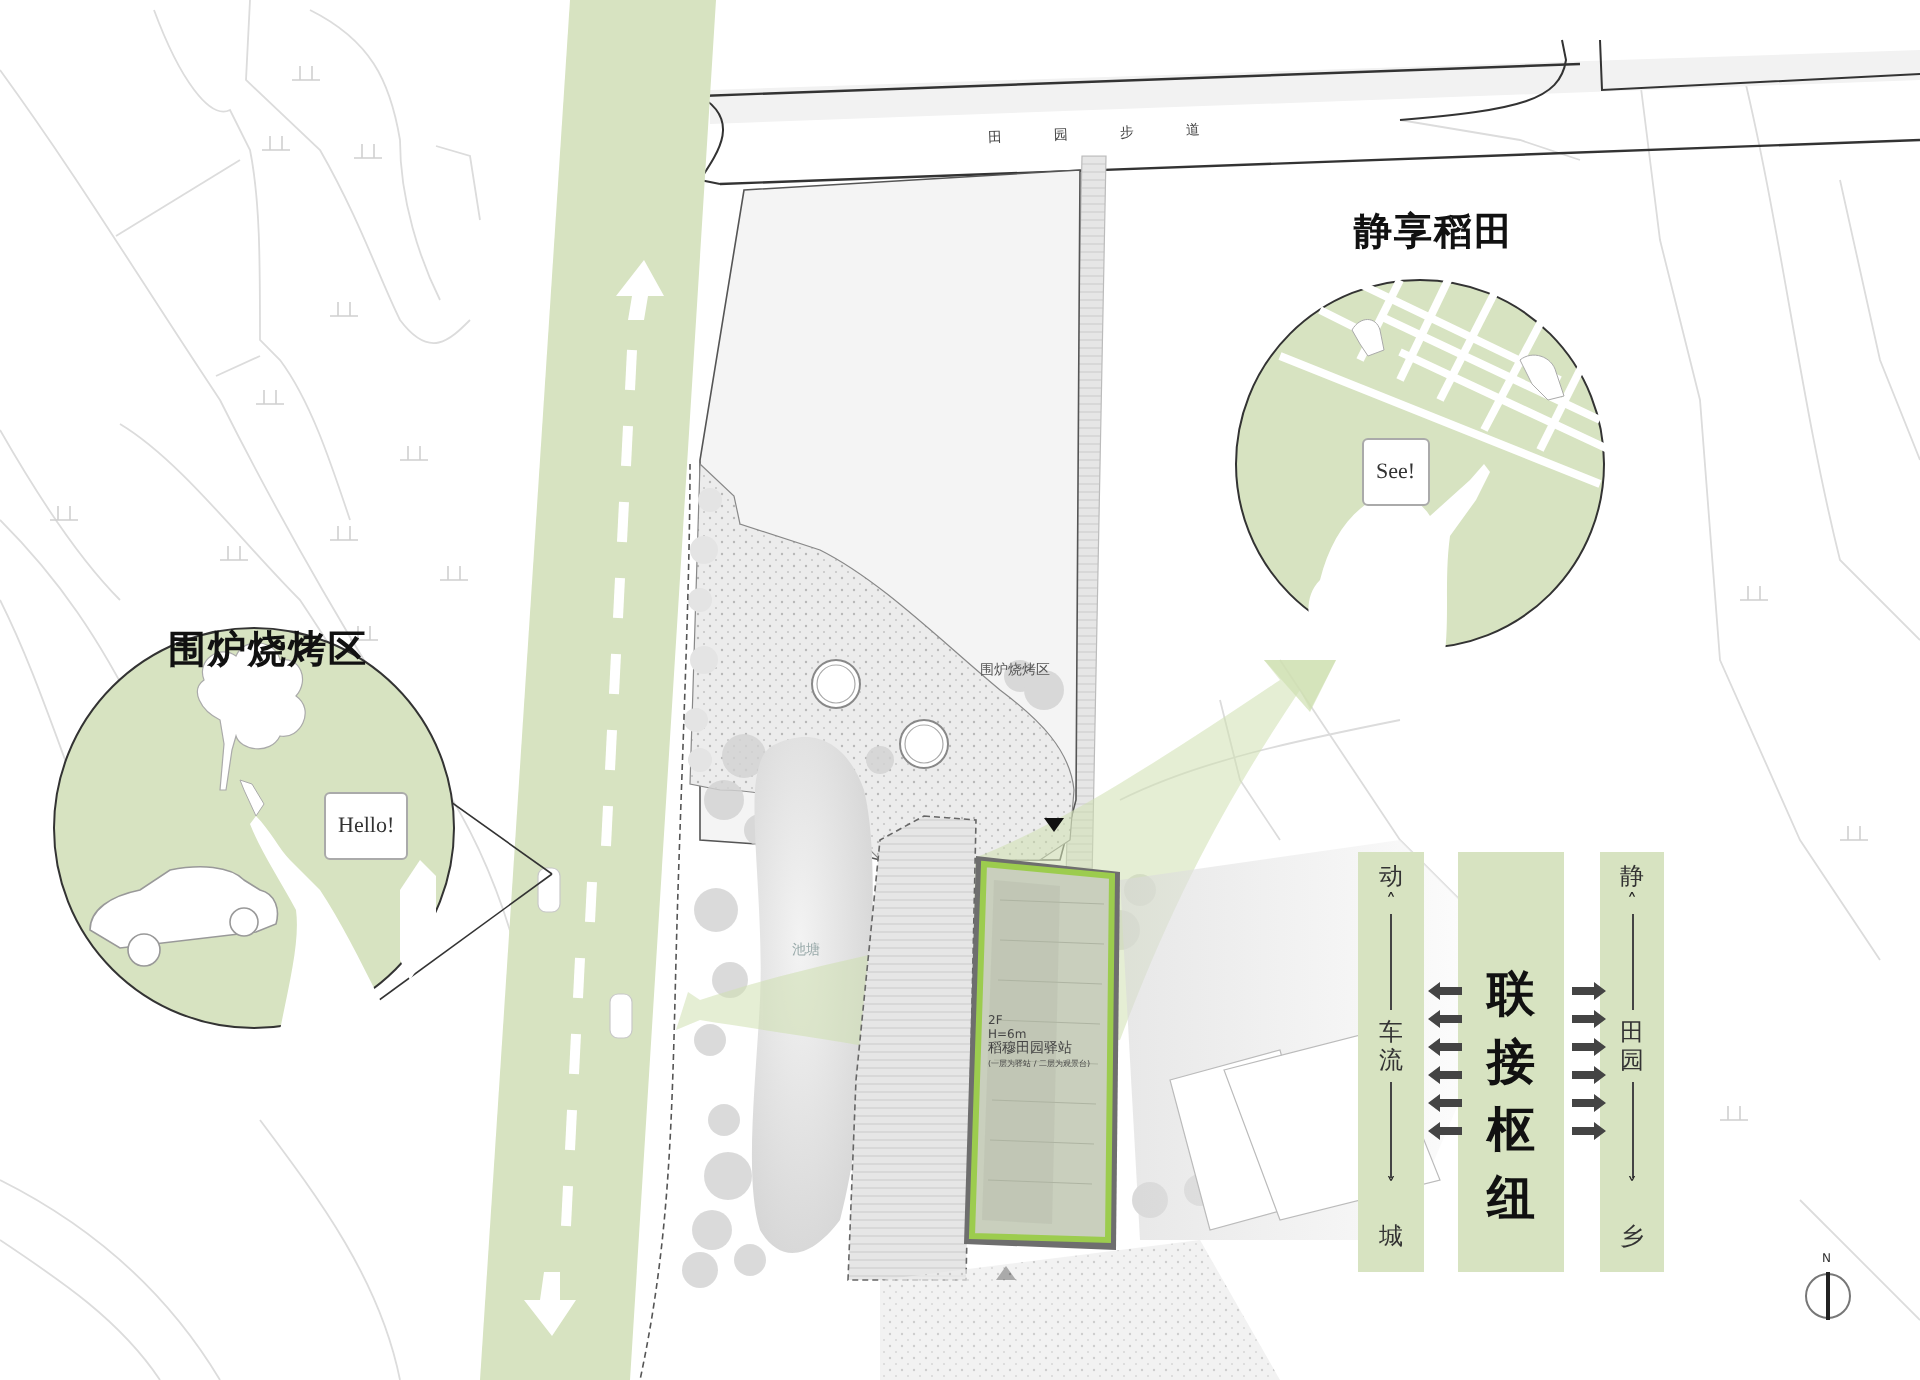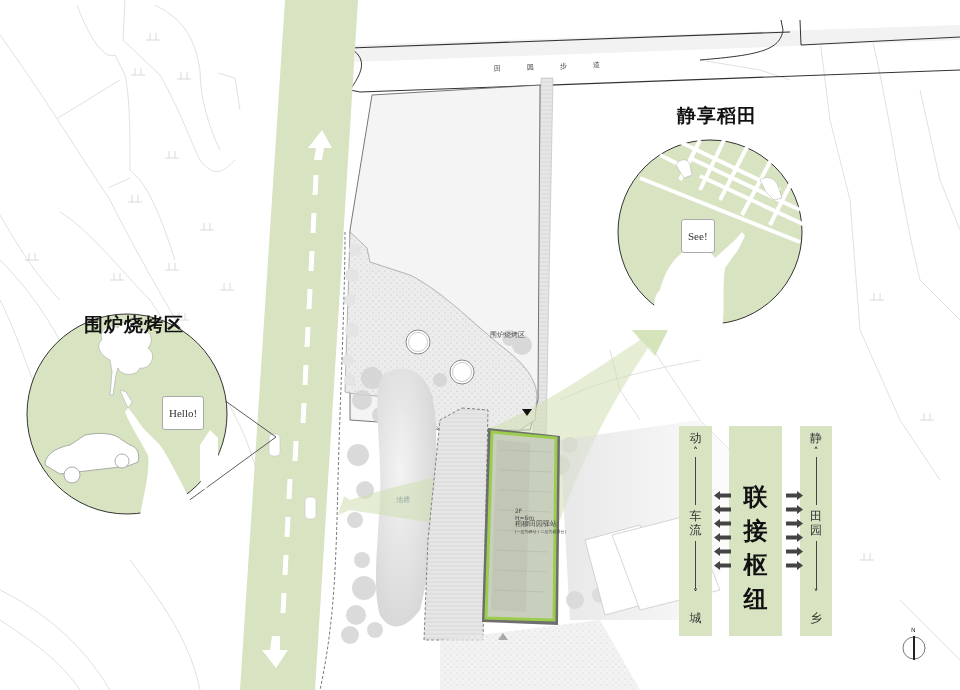--- a/index.html
+++ b/index.html
@@ -9,21 +9,21 @@
   .title{font-weight:bold;font-size:19px;color:#111;letter-spacing:1px;font-family:"DejaVu Sans",sans-serif;}
   .small{font-size:7px;color:#555;font-family:"DejaVu Sans",sans-serif;}
   .bubble{position:absolute;background:#fff;border:1px solid #aaa;border-radius:3px;font-size:11px;color:#333;padding:10px 6px;font-family:Liberation Serif, serif;}
   .pcol{position:absolute;display:flex;flex-direction:column;align-items:center;}
   .pchar{font-size:12px;color:#333;line-height:14px;font-family:"DejaVu Sans",sans-serif;}
   .bigchar{font-size:24px;font-weight:bold;color:#111;line-height:34px;font-family:"DejaVu Sans",sans-serif;}
   .vline{width:1px;background:#444;}
   .arrows{position:absolute;display:flex;flex-direction:column;gap:3px;}
   .arr{width:22px;height:11px;}
   .road-label{position:absolute;font-size:7px;color:#444;letter-spacing:26px;font-family:"DejaVu Sans",sans-serif;transform:rotate(-2.2deg);transform-origin:left center;}
-  .bldg-text{position:absolute;font-size:6px;color:#444;line-height:7px;font-family:"DejaVu Sans",sans-serif;margin-left:21px;}
+  .bldg-text{position:absolute;font-size:6px;color:#444;line-height:7px;font-family:"DejaVu Sans",sans-serif;}
 </style>
 </head>
 <body>
 
 <svg id="map" viewBox="0 0 960 690" xmlns="http://www.w3.org/2000/svg">
   <defs>
     <pattern id="dots" width="6" height="6" patternUnits="userSpaceOnUse">
       <rect width="6" height="6" fill="#ececec"></rect>
       <circle cx="1" cy="1" r="0.6" fill="#b8b8b8"></circle>
       <circle cx="4" cy="4" r="0.5" fill="#c4c4c4"></circle>
@@ -257,21 +257,21 @@
 
 <div class="label title" style="left:84px;top:312px;">围炉烧烤区</div>
 <div class="bubble" style="left:162px;top:396px;">Hello!</div>
 
 <div class="label title" style="left:677px;top:103px;">静享稻田</div>
 <div class="bubble" style="left:681px;top:219px;">See!</div>
 
 <div class="road-label" style="left:494px;top:64px;">田园步道</div>
 
 <div class="label small" style="left:442px;top:330px;margin-left:48px;">围炉烧烤区</div>
-<div class="label small" style="left:396px;top:495px;color:#9aa;">池塘</div>
+<div class="label small" style="left:396px;top:470px;color:#9aa;">池塘</div>
 
 <div class="bldg-text" style="left:494px;top:507px;">
   <div>2F</div>
   <div>H=6m</div>
   <div style="font-size:7px;">稻穆田园驿站</div>
   <div style="font-size:4px;">(一层为驿站 / 二层为观景台)</div>
 </div>
 
 <div class="pcol" style="left:679px;top:431px;width:33px;height:200px;">
   <div class="pchar">动</div>

